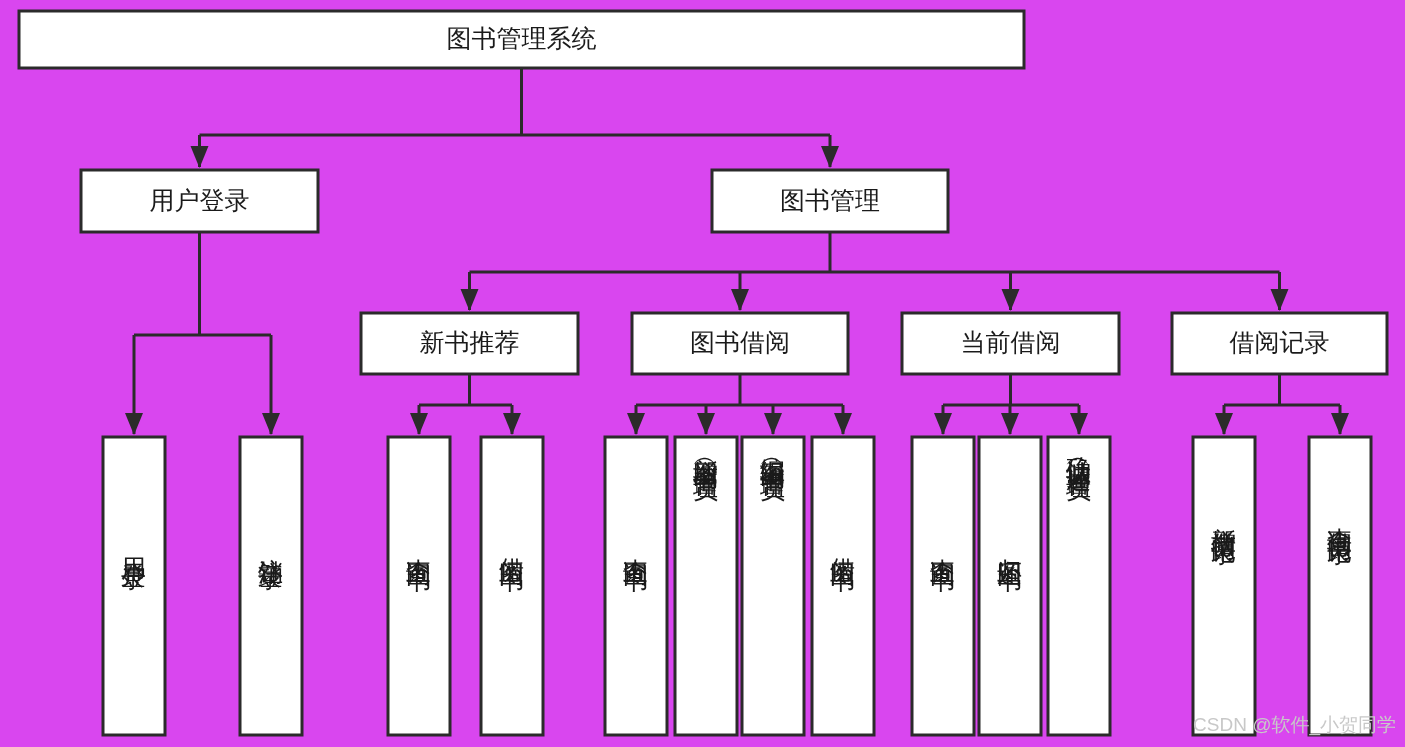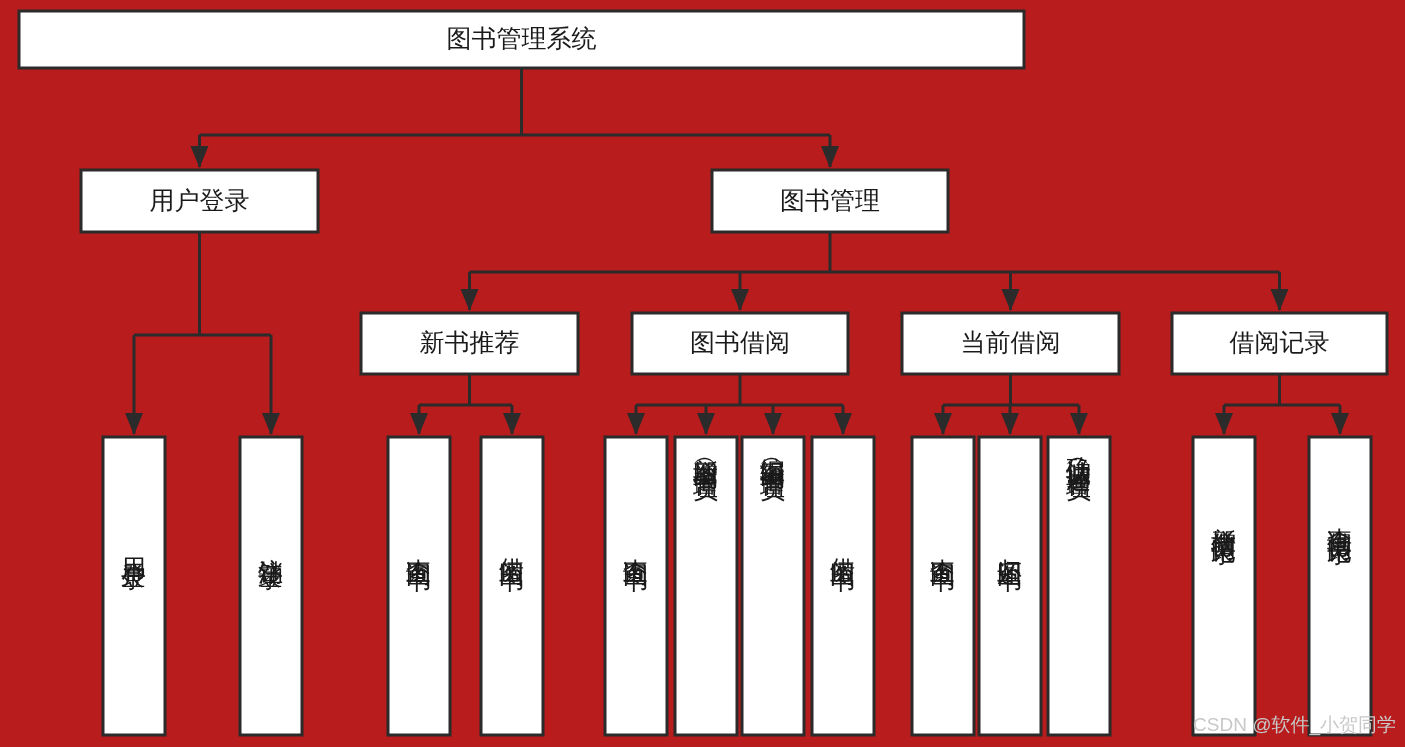--- a/index.html
+++ b/index.html
@@ -7,21 +7,21 @@
     padding: 0;
     background: #ffffff;
   }
   body {
     font-family: "Liberation Sans", "DejaVu Sans", sans-serif;
   }
   #diagram-root {
     position: relative;
     width: 1405px;
     height: 747px;
-    background: #b91c1c;
+    background: #d946ef;
     overflow: hidden;
   }
   svg.diagram-canvas {
     position: absolute;
     top: 0;
     left: 0;
     width: 1405px;
     height: 747px;
     display: block;
   }

